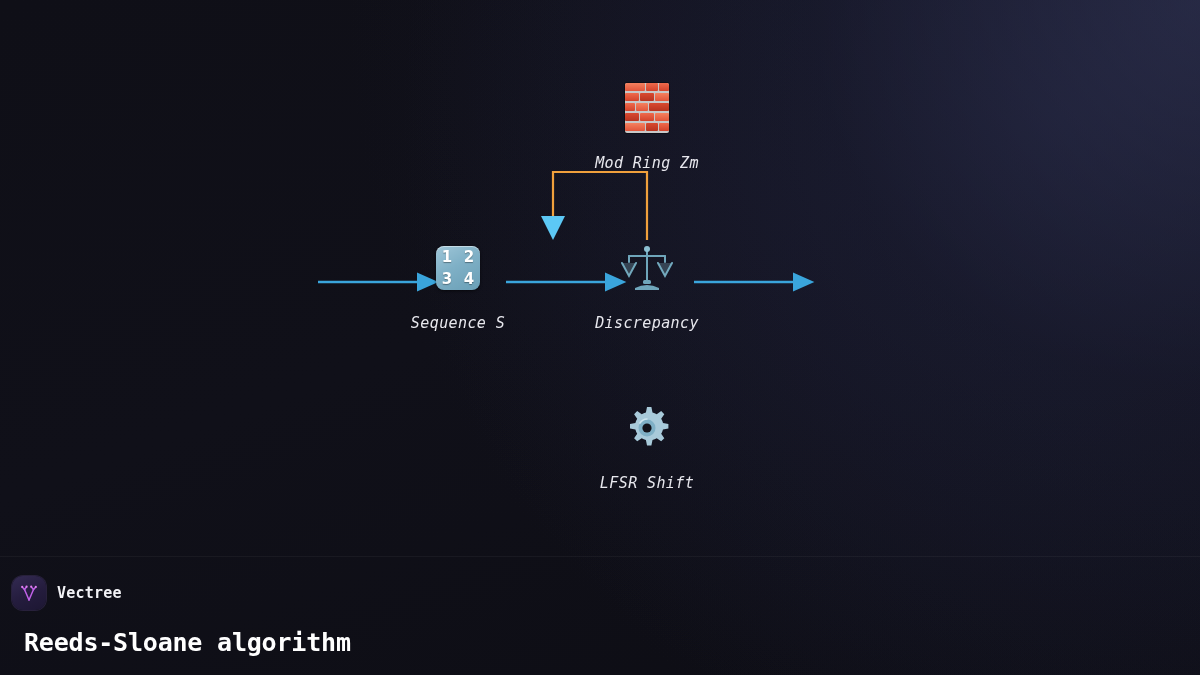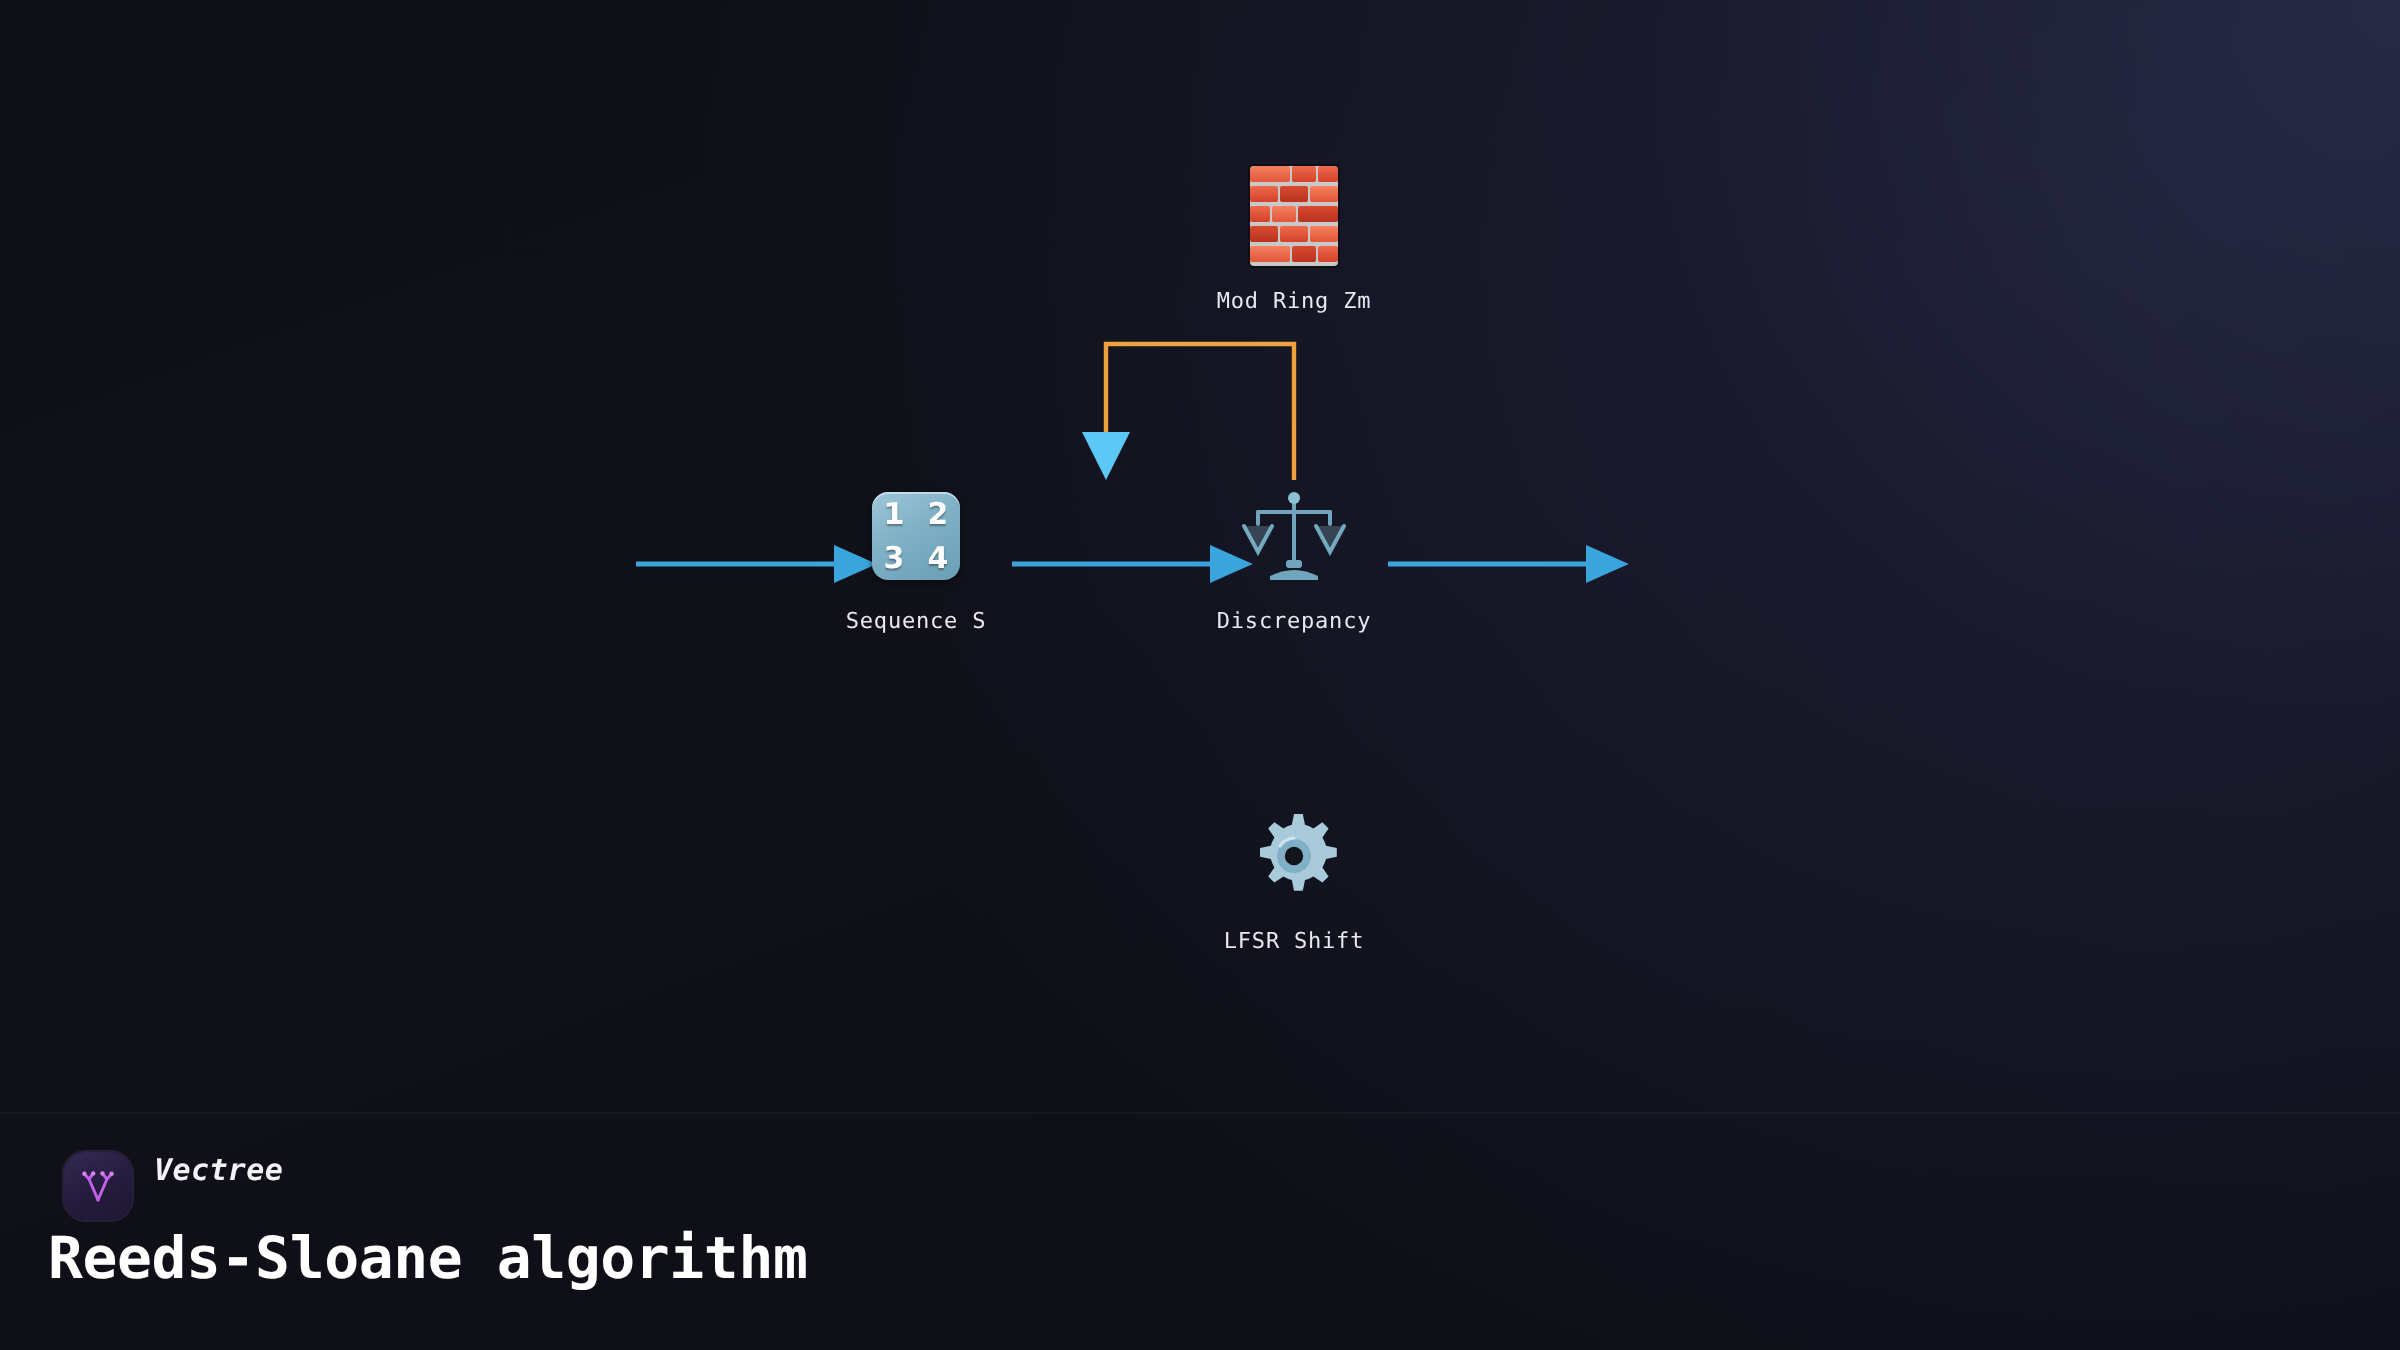--- a/index.html
+++ b/index.html
@@ -53,25 +53,26 @@
     text-align: center;
     transform: translateX(-75px);
   }
   .node .glyph {
     height: 56px;
     display: flex;
     align-items: center;
     justify-content: center;
   }
   .node .caption {
-    margin-top: 8px;
-    font-size: 11px;
+    margin-top: 18px;
+    font-size: 15px;
     color: #e8e8ee;
     letter-spacing: 0.4px;
     white-space: nowrap;
+    font-style: italic;
   }
 
   
   #node-modring   { left: 647px; top: 80px; }
   #node-sequence  { left: 458px; top: 240px; }
   #node-discrep   { left: 647px; top: 240px; }
   #node-poly      { left: 835px; top: 240px; }
   #node-lfsr      { left: 647px; top: 400px; text-align: center; }
 
   
@@ -121,44 +122,43 @@
   
   #footer-divider {
     position: absolute;
     left: 0; top: 556px;
     width: 1200px; height: 1px;
     background: rgba(255,255,255,0.045);
   }
 
   #brandrow {
     position: absolute;
-    left: 32px; top: 576px;
+    left: 12px; top: 576px;
     display: flex;
-    align-items: flex-start;
+    align-items: center;
     gap: 11px;
-    font-style: italic;
   }
   #brand-logo {
     width: 34px; height: 34px;
     border-radius: 11px;
     background: linear-gradient(155deg, #332a52 0%, #241c3d 55%, #1d1733 100%);
     display: flex; align-items: center; justify-content: center;
     box-shadow: 0 0 0 1px rgba(150,110,220,0.18);
   }
   #brand-name {
     font-size: 15px;
     font-weight: bold;
     color: #f2f2f6;
     letter-spacing: 0.2px;
   }
 
   #page-heading {
     position: absolute;
-    left: 24px; top: 612px;
-    font-size: 29px;
+    left: 24px; top: 628px;
+    font-size: 25px;
     font-weight: bold;
     color: #ffffff;
     letter-spacing: -0.2px;
     white-space: nowrap;
   }
 
   #page-url {
     position: absolute;
     right: 24px; top: 624px;
     font-size: 12.5px;

